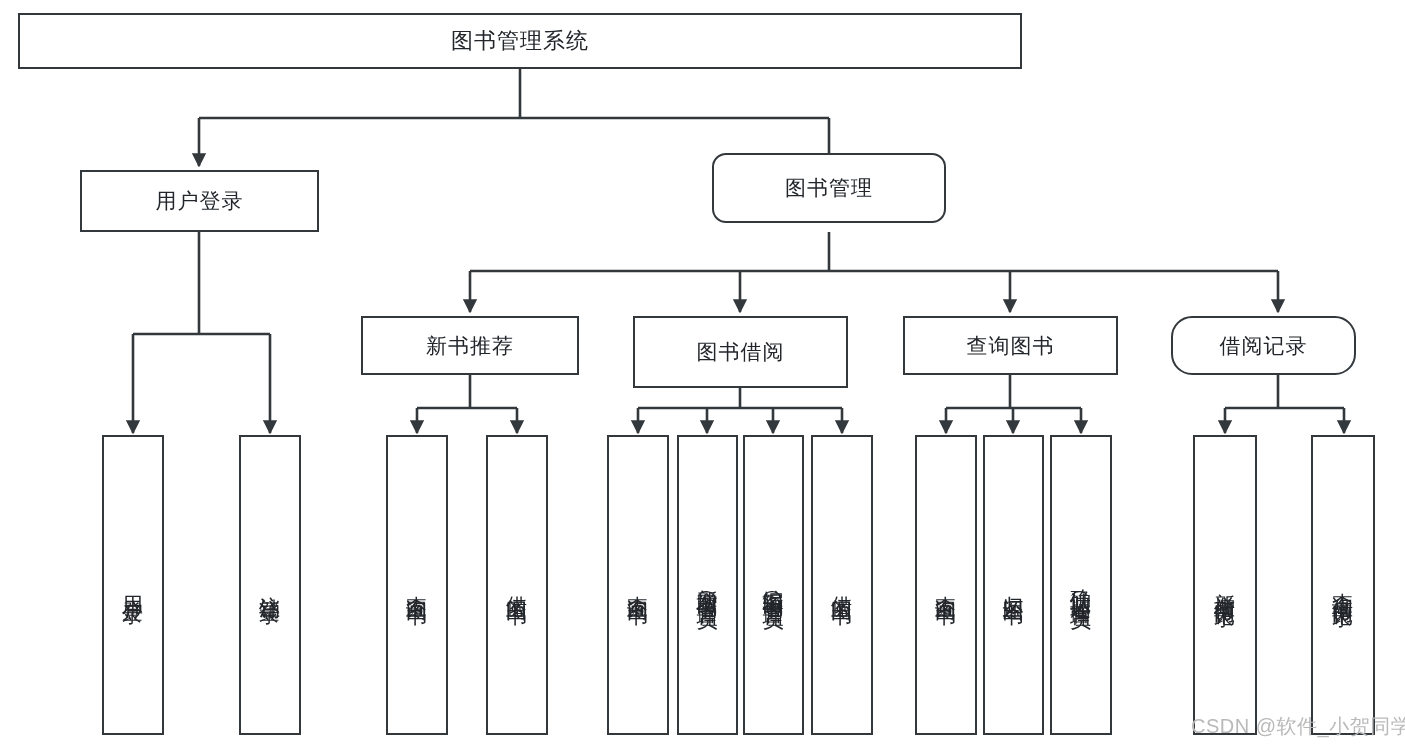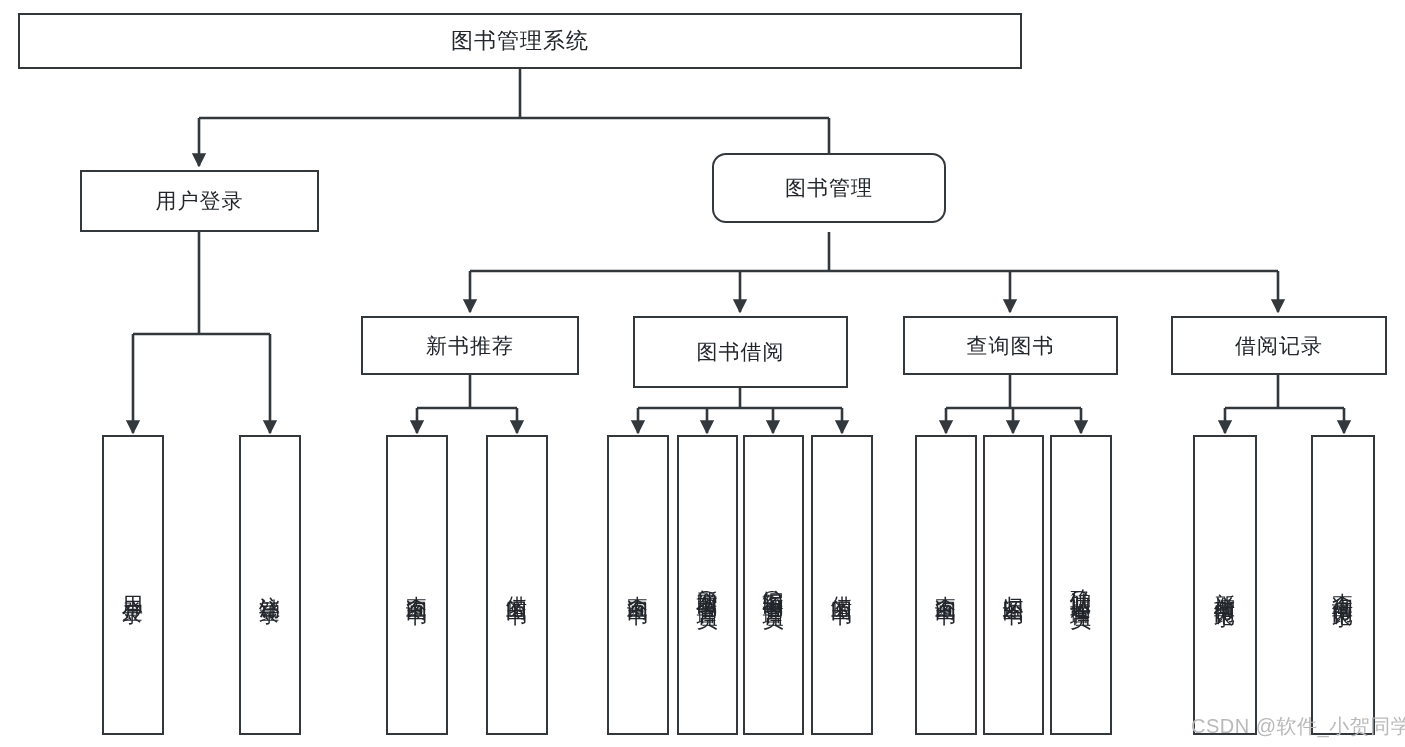--- a/index.html
+++ b/index.html
@@ -122,21 +122,21 @@
   </svg>
 
   <div class="node horiz" id="root-node" style="left:18px; top:13px; width:1004px; height:56px;">图书管理系统</div>
 
   <div class="node horiz" style="left:80px; top:170px; width:239px; height:62px;">用户登录</div>
   <div class="node horiz" style="left:712px; top:153px; width:234px; height:70px;border-radius:14px;">图书管理</div>
 
   <div class="node horiz" style="left:361px; top:316px; width:218px; height:59px;">新书推荐</div>
   <div class="node horiz" style="left:633px; top:316px; width:215px; height:72px;">图书借阅</div>
   <div class="node horiz" style="left:903px; top:316px; width:215px; height:59px;">查询图书</div>
-  <div class="node horiz" style="left:1171px; top:316px; width:216px; height:59px;">借阅记录</div>
+  <div class="node horiz" style="left:1171px; top:316px; width:185px; height:59px;border-radius:21px;">借阅记录</div>
 
   <div class="node vert" style="left:102px; top:435px; width:62px; height:300px;">
     <span class="vtext">用户登录</span>
   </div>
   <div class="node vert" style="left:239px; top:435px; width:62px; height:300px;">
     <span class="vtext">注销登录</span>
   </div>
 
   <div class="node vert" style="left:386px; top:435px; width:62px; height:300px;">
     <span class="vtext">查询图书</span>

